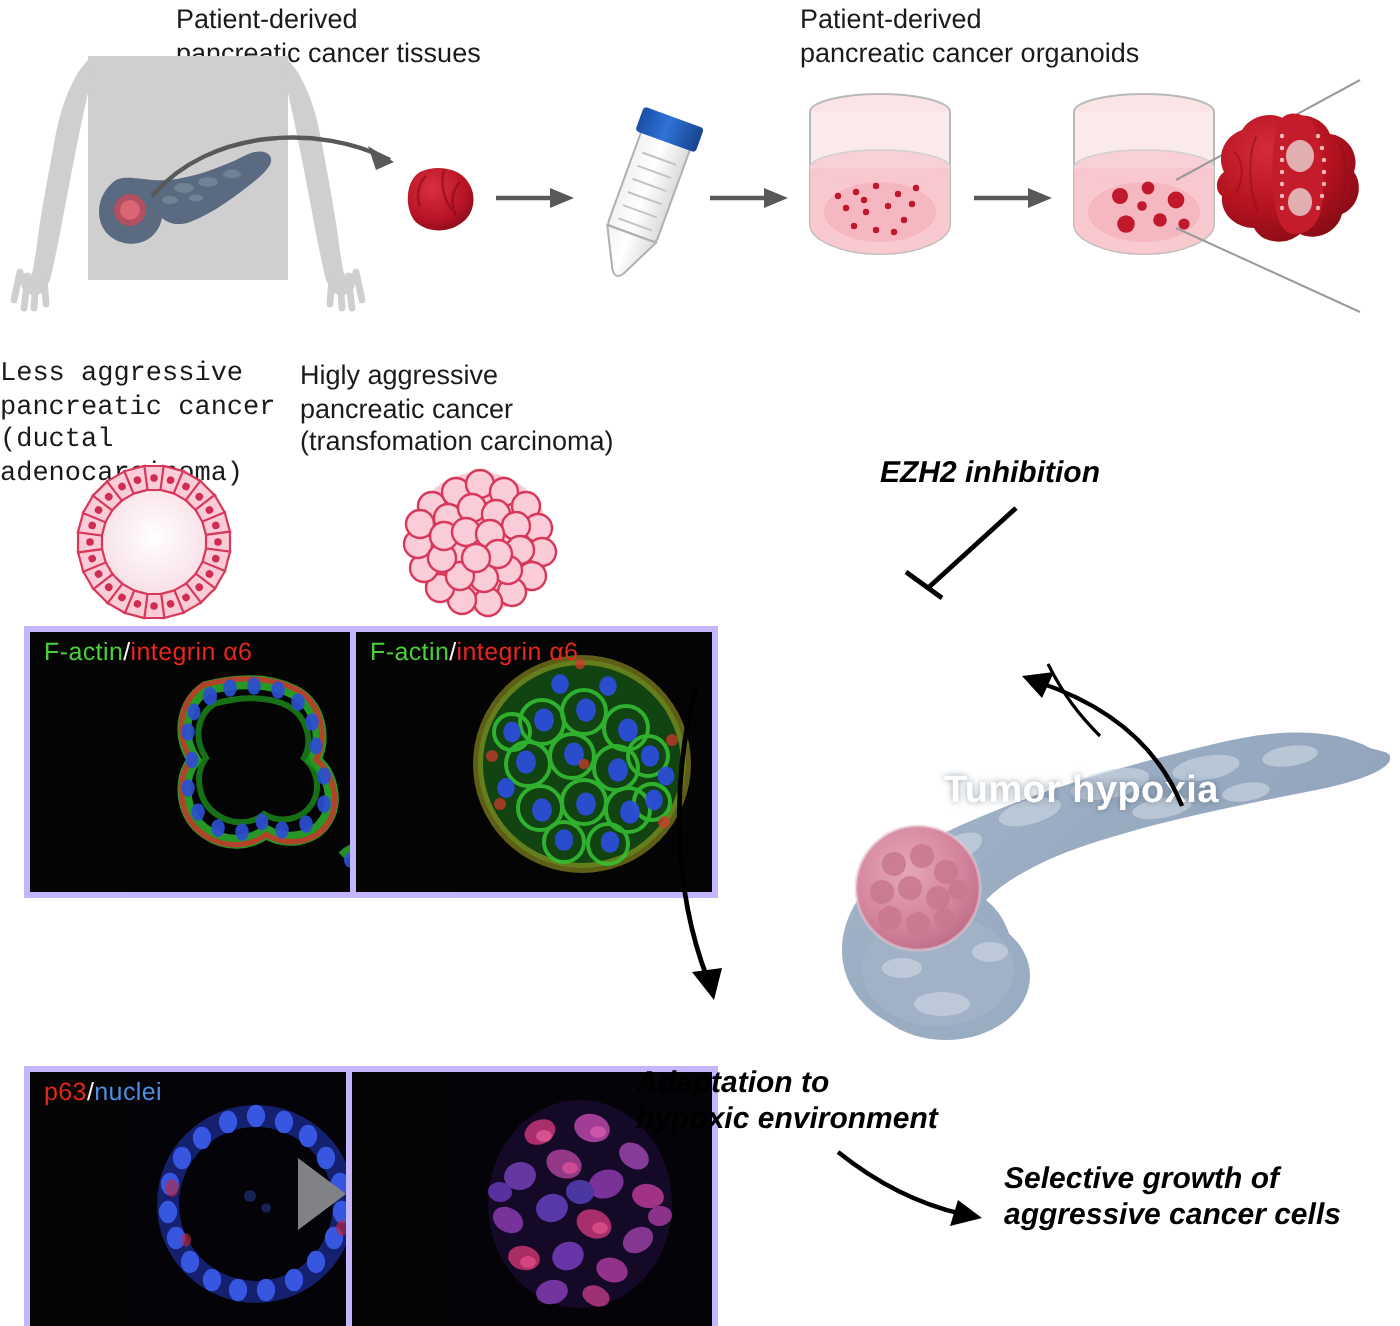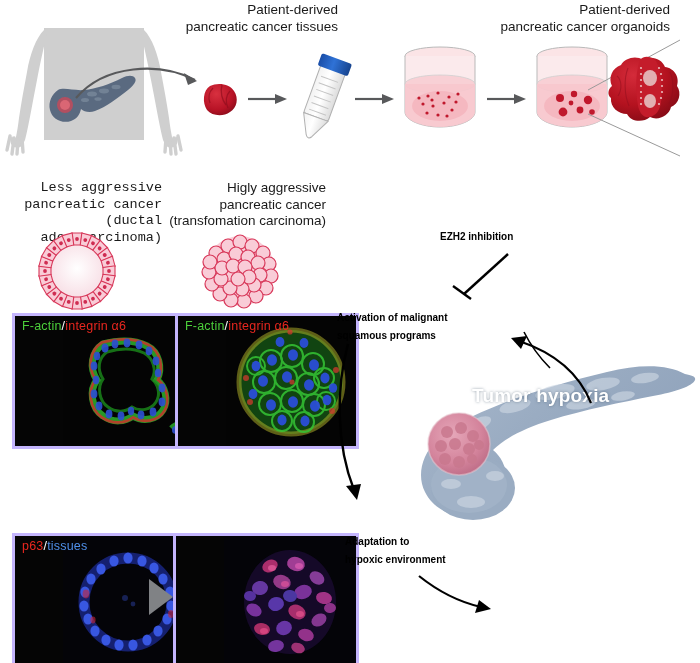--- a/index.html
+++ b/index.html
@@ -15,29 +15,30 @@
     width: 700px;
     height: 663px;
     background: #ffffff;
     overflow: hidden;
   }
   .abs { position: absolute; }
   .cap {
     font-size: 13.5px;
     line-height: 16.5px;
     color: #1a1a1a;
-    text-align: right;
+    text-align: left;
     white-space: pre-line;
   }
   .bold-lbl {
-    font-size: 10px;
+    font-size: 15px;
     line-height: 18px;
     font-weight: bold;
     color: #000000;
     white-space: pre-line;
+    font-style: italic;
   }
   .panel-img {
     background: #050505;
     border: 3px solid #c4b5fd;
     overflow: hidden;
     padding-left: 48px;
   }
   .mic-label {
     position: absolute;
     font-size: 12.5px;
@@ -565,21 +566,21 @@
           <ellipse cx="108" cy="78" rx="3" ry="4"></ellipse>
           <ellipse cx="30" cy="84" rx="2.6" ry="3.4"></ellipse>
         </g>
         <g fill="#2a3fa0" opacity="0.5">
           <circle cx="62" cy="62" r="3"></circle>
             <circle cx="70" cy="68" r="2.4"></circle>
         </g>
       </g>
     </svg>
     <div class="mic-label">
-      <span class="red-txt">p63</span><span class="white-txt">/</span><span class="blue-txt">tissues</span>
+      <span class="red-txt">p63</span><span class="white-txt">/</span><span class="blue-txt">nuclei</span>
     </div>
   </div>
 
   <svg class="abs" style="left:146px; top:575px;" width="30" height="45" viewBox="0 0 30 45">
     <path d="M3 4 L27 22 L3 40 Z" fill="#808285"></path>
   </svg>
 
   <div class="abs panel-img" style="left:173px; top:533px; width:132px; height:130px;">
     <svg width="132" height="130" viewBox="0 0 132 130">
       <rect width="132" height="130" fill="#040408"></rect>
@@ -615,22 +616,20 @@
     </svg>
   </div>
 
   <div class="abs bold-lbl" style="left:440px; top:228px;">EZH2 inhibition</div>
 
   <svg class="abs" style="left:440px; top:248px;" width="90" height="60" viewBox="0 0 90 60">
     <line x1="68" y1="6" x2="24" y2="46" stroke="#000000" stroke-width="2.4"></line>
     <line x1="13" y1="38" x2="31" y2="51" stroke="#000000" stroke-width="2.4"></line>
   </svg>
 
-  <div class="abs bold-lbl" style="left:337px; top:309px;">Activation of malignant
-squamous programs</div>
 
   <svg class="abs" style="left:355px; top:352px;" width="345" height="185" viewBox="0 0 345 185">
     <defs>
       <linearGradient id="gPanc" x1="0" y1="0" x2="1" y2="0.6">
         <stop offset="0%" stop-color="#a8b8cc"></stop>
         <stop offset="45%" stop-color="#9aacc2"></stop>
         <stop offset="100%" stop-color="#8ea1ba"></stop>
       </linearGradient>
       <radialGradient id="gNodule" cx="40%" cy="35%" r="70%">
         <stop offset="0%" stop-color="#e5a6b8"></stop>
@@ -688,22 +687,24 @@
   <svg class="abs" style="left:495px; top:325px;" width="110" height="85" viewBox="0 0 110 85">
     <path d="M96 78 C84 48 60 28 24 16" stroke="#000000" stroke-width="2.2" fill="none"></path>
     <path d="M16 13 L32 11 L26 24 Z" fill="#000000"></path>
   </svg>
 
   <svg class="abs" style="left:330px; top:340px;" width="60" height="175" viewBox="0 0 60 175">
     <path d="M18 4 C6 48 6 104 24 150" stroke="#000000" stroke-width="2.4" fill="none"></path>
     <path d="M27 160 L16 146 L31 144 Z" fill="#000000"></path>
   </svg>
 
-  <div class="abs bold-lbl" style="left:345px; top:533px;">Adaptation to
+  <div class="abs bold-lbl" style="left:318px; top:533px;">Adaptation to
 hypoxic environment</div>
 
   <svg class="abs" style="left:415px; top:570px;" width="90" height="55" viewBox="0 0 90 55">
     <path d="M4 6 C24 22 44 32 66 37" stroke="#000000" stroke-width="2.2" fill="none"></path>
     <path d="M76 39 L60 43 L64 30 Z" fill="#000000"></path>
   </svg>
 
+  <div class="abs bold-lbl" style="left:502px; top:581px;">Selective growth of
+aggressive cancer cells</div>
 
 </div>
 
 </body></html>

